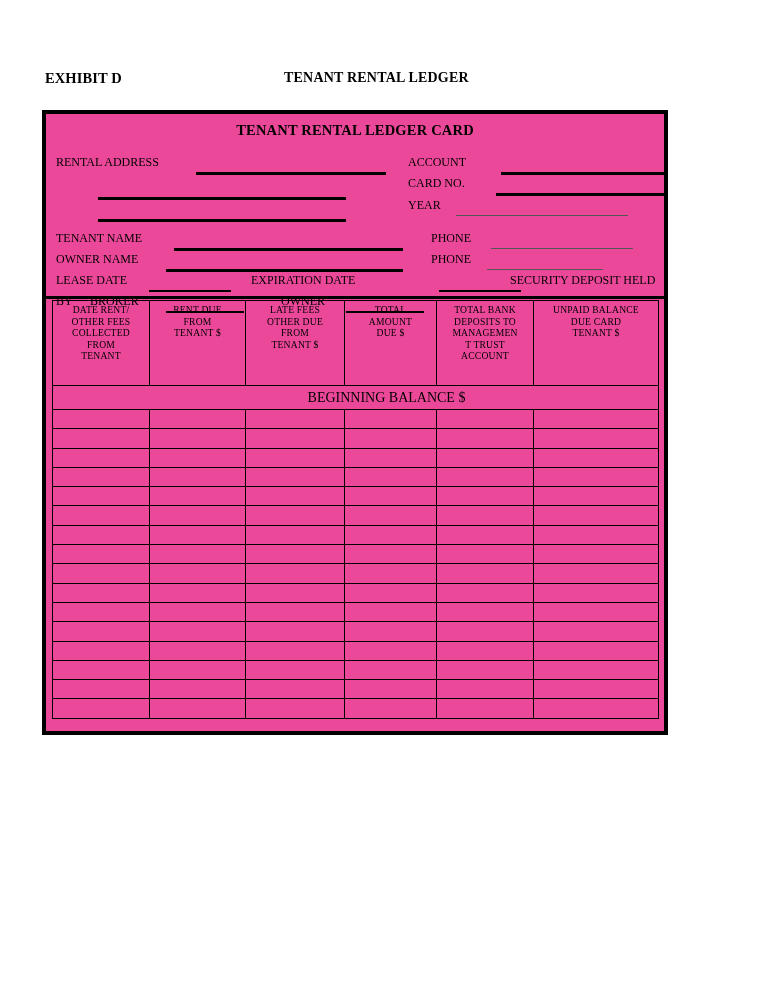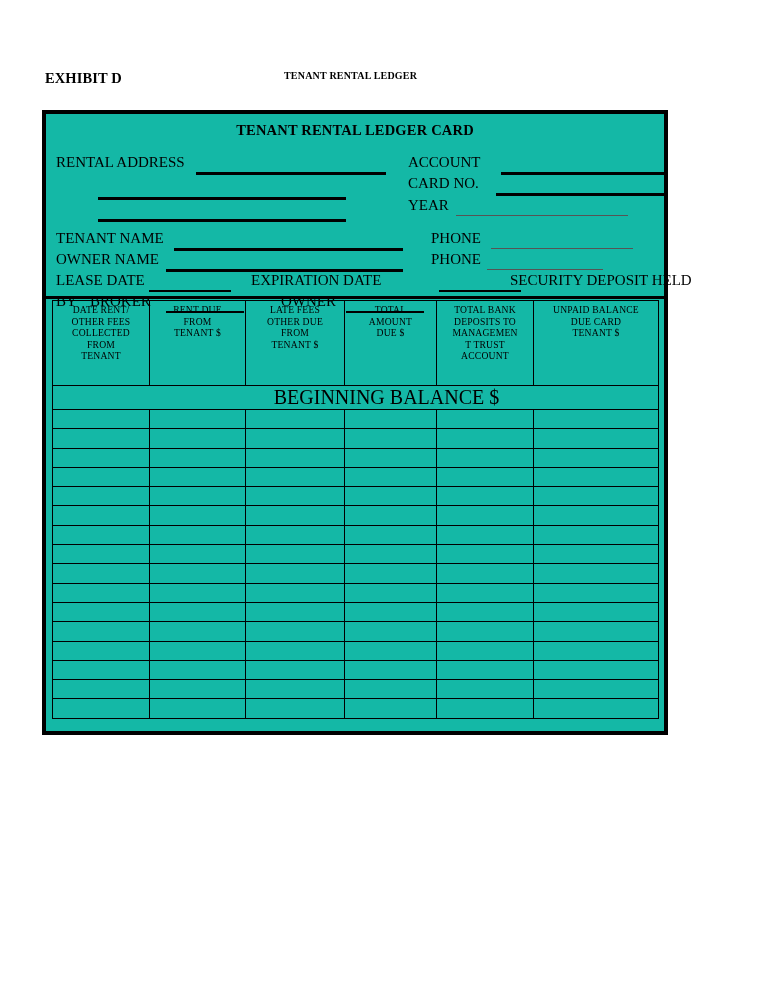--- a/index.html
+++ b/index.html
@@ -33,35 +33,35 @@
     font-weight: bold;
     font-size: 14.5px;
     letter-spacing: 0.1px;
     white-space: nowrap;
   }
   .doc-title {
     position: absolute;
     left: 284px;
     top: 0;
     font-weight: bold;
-    font-size: 10px;
+    font-size: 14px;
     letter-spacing: 0.2px;
     white-space: nowrap;
   }
 
   
   .ledger-card {
     position: absolute;
     left: 42px;
     top: 110px;
     width: 626px;
     height: 625px;
     border: 4px solid #000000;
     box-sizing: border-box;
-    background: #14b8a6;
+    background: #ec4899;
     text-decoration: underline;
   }
   .card-inner {
     position: relative;
     width: 100%;
     height: 100%;
   }
 
   .card-title {
     position: absolute;
@@ -70,21 +70,21 @@
     width: 100%;
     text-align: center;
     font-weight: bold;
     font-size: 14.5px;
     letter-spacing: 0.2px;
   }
 
   
   .fld {
     position: absolute;
-    font-size: 15px;
+    font-size: 12px;
     line-height: 17px;
     white-space: nowrap;
   }
 
   
   .rule {
     position: absolute;
     background: #000000;
   }
   .rule.thick { height: 2.5px; }
@@ -121,21 +121,21 @@
     line-height: 11.6px;
     text-align: center;
     vertical-align: top;
     padding: 3px 1px 3px 1px;
     height: 78px;
     letter-spacing: 0.2px;
   }
   .ledger-table th .hdr-line { display: block; }
   .balance-row td {
     height: 23px;
-    font-size: 20px;
+    font-size: 14px;
     text-align: center;
     padding-right: 0;
     vertical-align: middle;
   }
   .balance-text {
     display: block;
     width: 100%;
     text-align: center;
     padding-left: 62px;
     box-sizing: border-box;

